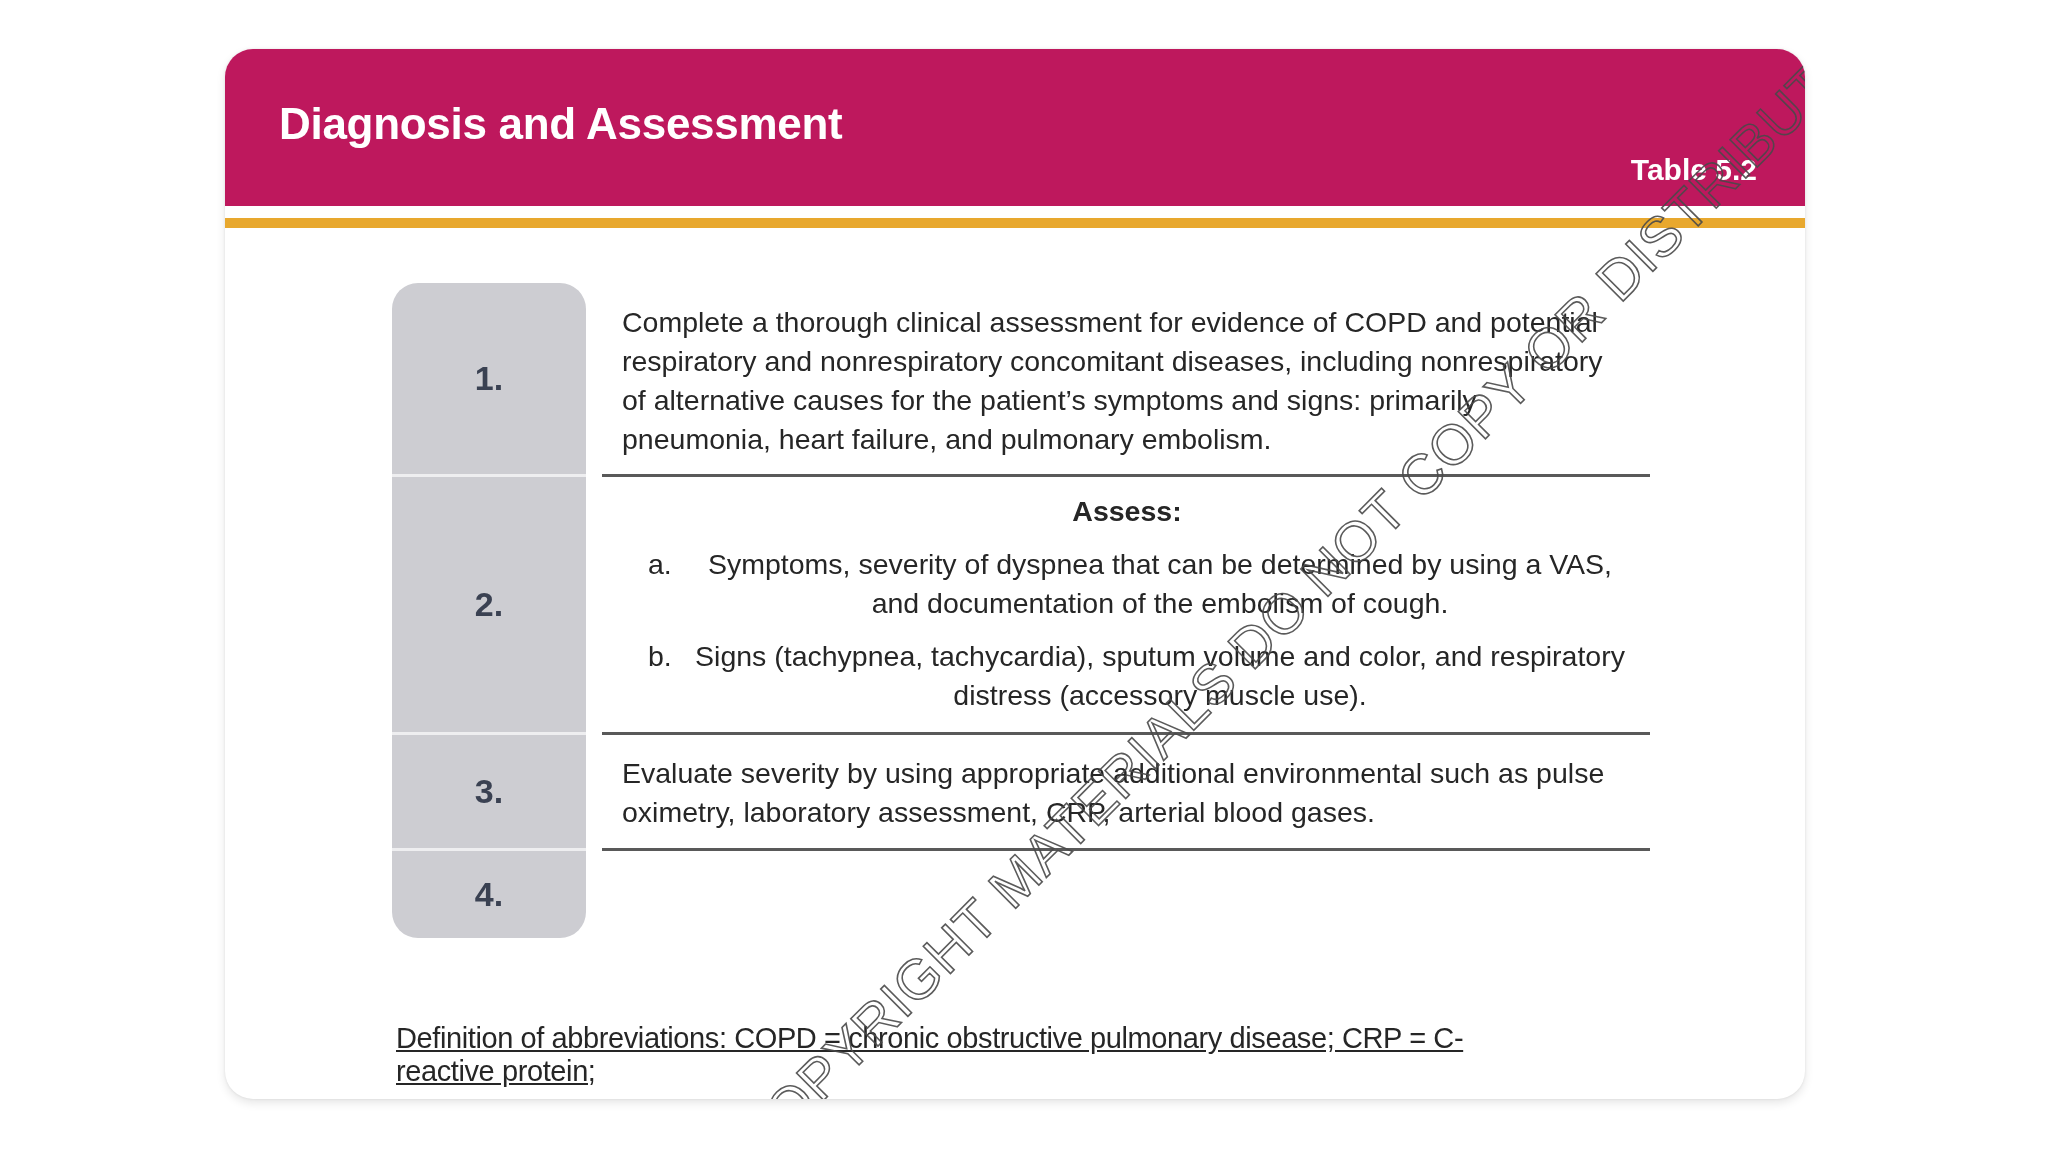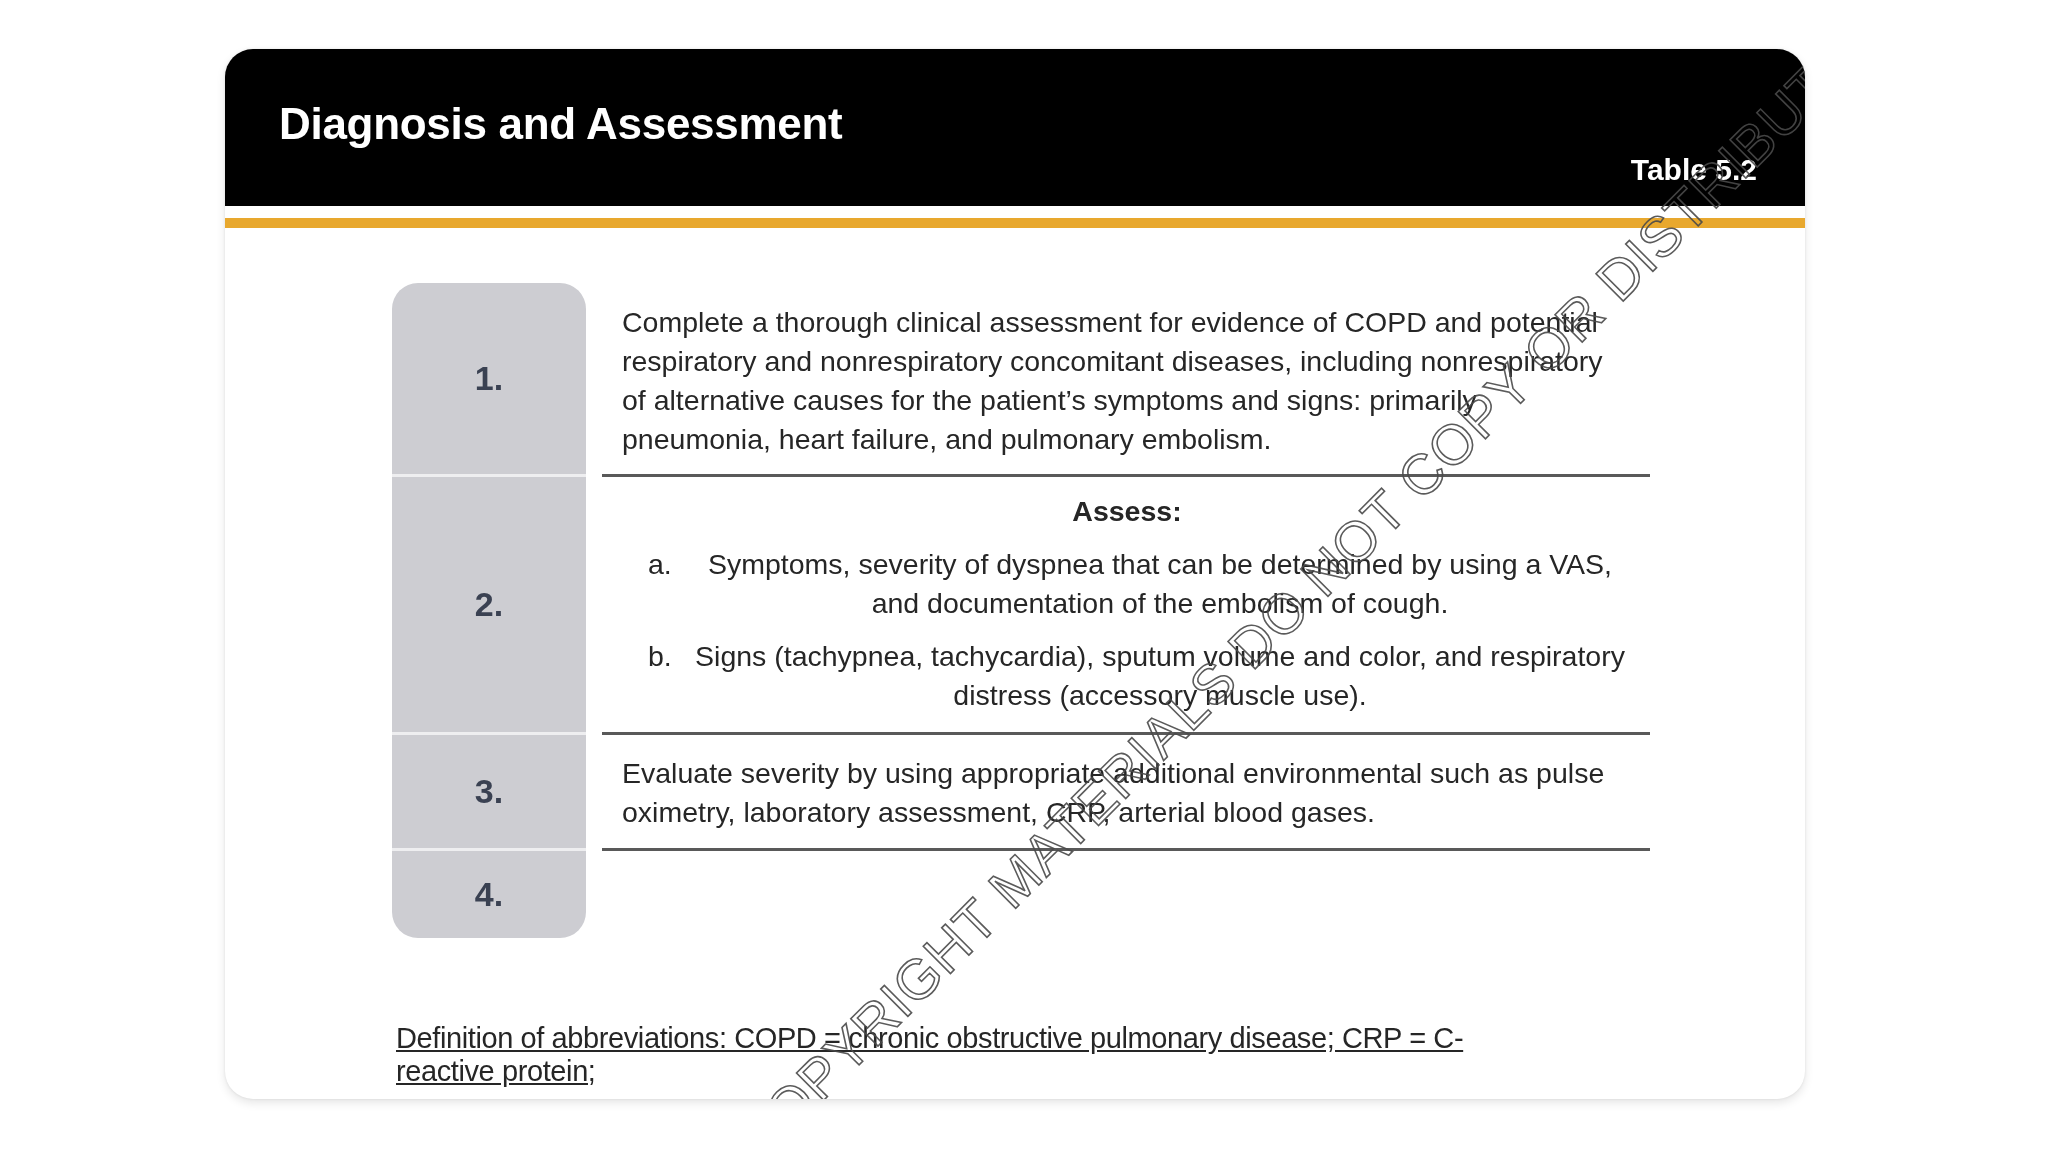--- a/index.html
+++ b/index.html
@@ -7,21 +7,21 @@
     body { font-family: "Liberation Sans", "DejaVu Sans", sans-serif; color: #262626; position: relative; }
 
     .card {
       position: absolute; left: 225px; top: 49px; width: 1580px; height: 1050px;
       background: #ffffff; border-radius: 28px;
       box-shadow: 0 4px 10px rgba(0,0,0,0.10), 0 0 3px rgba(0,0,0,0.08);
       overflow: hidden;
     }
     .header {
       position: absolute; left: 0; top: 0; width: 100%; height: 157px;
-      background: #000000;
+      background: #be185d;
     }
     .header-title {
       position: absolute; left: 54px; top: 50px;
       font-size: 44px; font-weight: bold; color: #ffffff; letter-spacing: -0.3px;
     }
     .header-table-num {
       position: absolute; right: 48px; top: 104px;
       font-size: 30px; font-weight: bold; color: #ffffff;
     }
     .gold-stripe {

